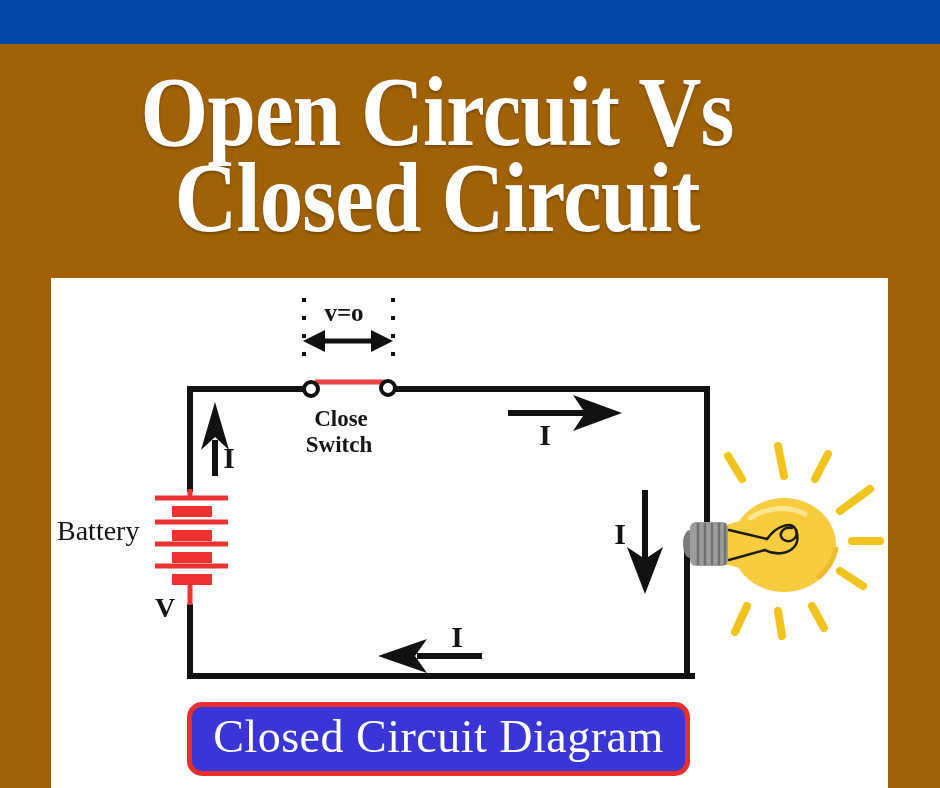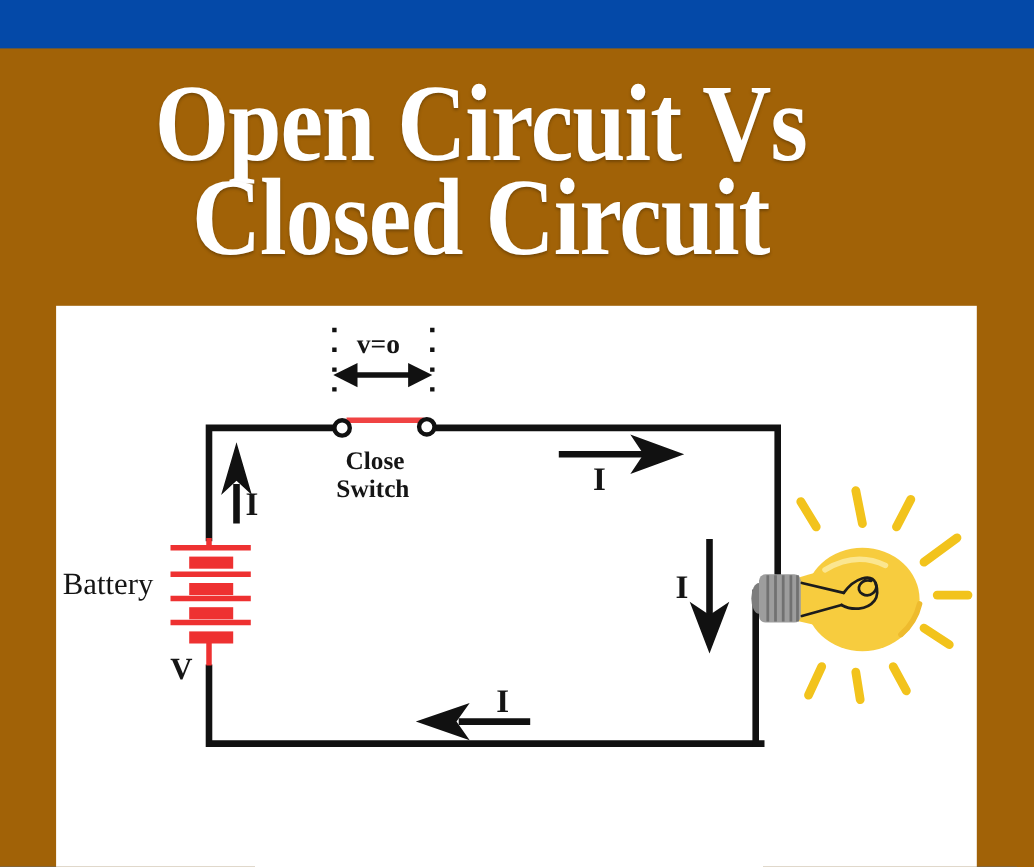--- a/index.html
+++ b/index.html
@@ -164,15 +164,18 @@
 
         <g stroke="#1c1c1c" stroke-width="2.5" fill="none" stroke-linecap="round">
           <path d="M678,252 L716,261"></path>
           <path d="M678,282 L714,272"></path>
           <path d="M716,261 C726,247 741,243 745,252 C748,259 740,266 733,262 C726,258 731,248 741,250"></path>
           <path d="M714,272 C723,277 737,277 744,268 C747,264 747,258 745,252"></path>
         </g>
       </g>
     </svg>
 
+    <div class="badge">
+      <span>Closed Circuit Diagram</span>
+    </div>
 
   </div>
 </div>
 
 </body></html>

